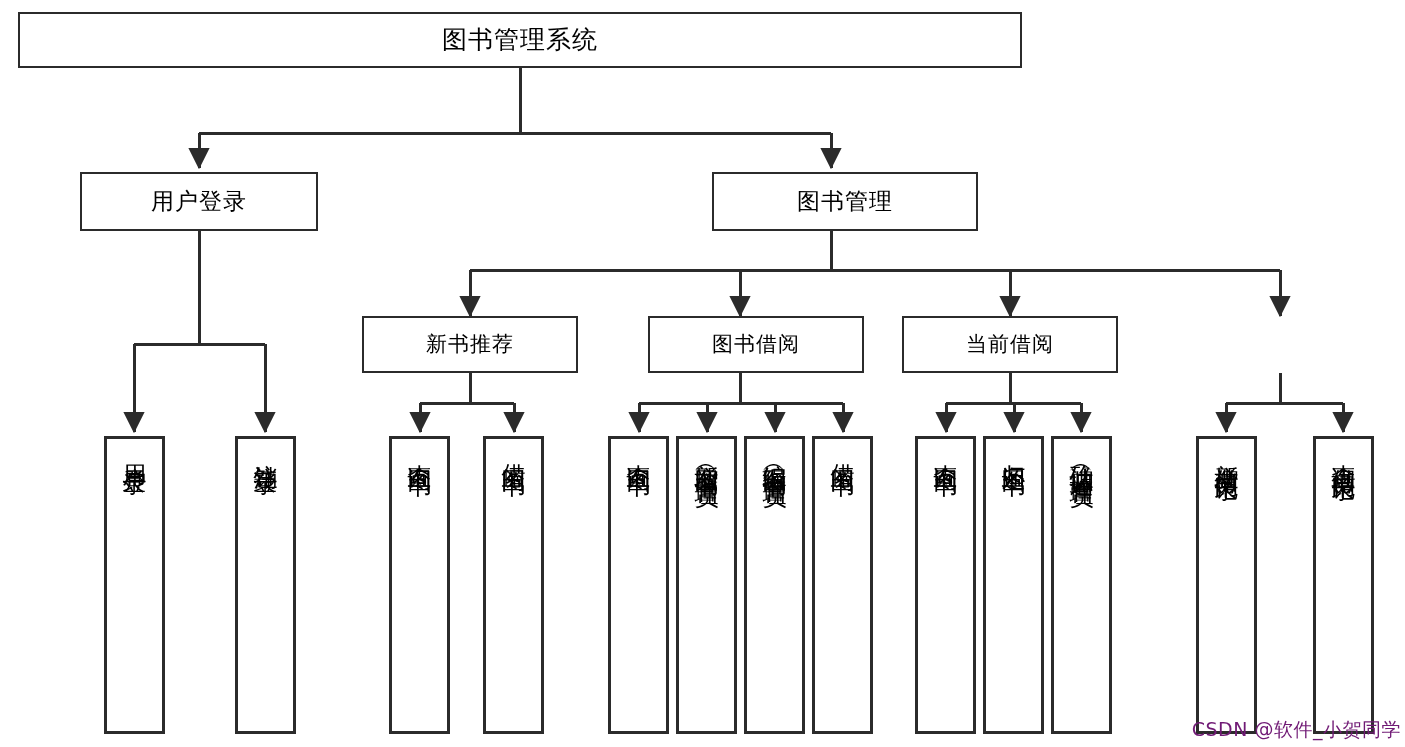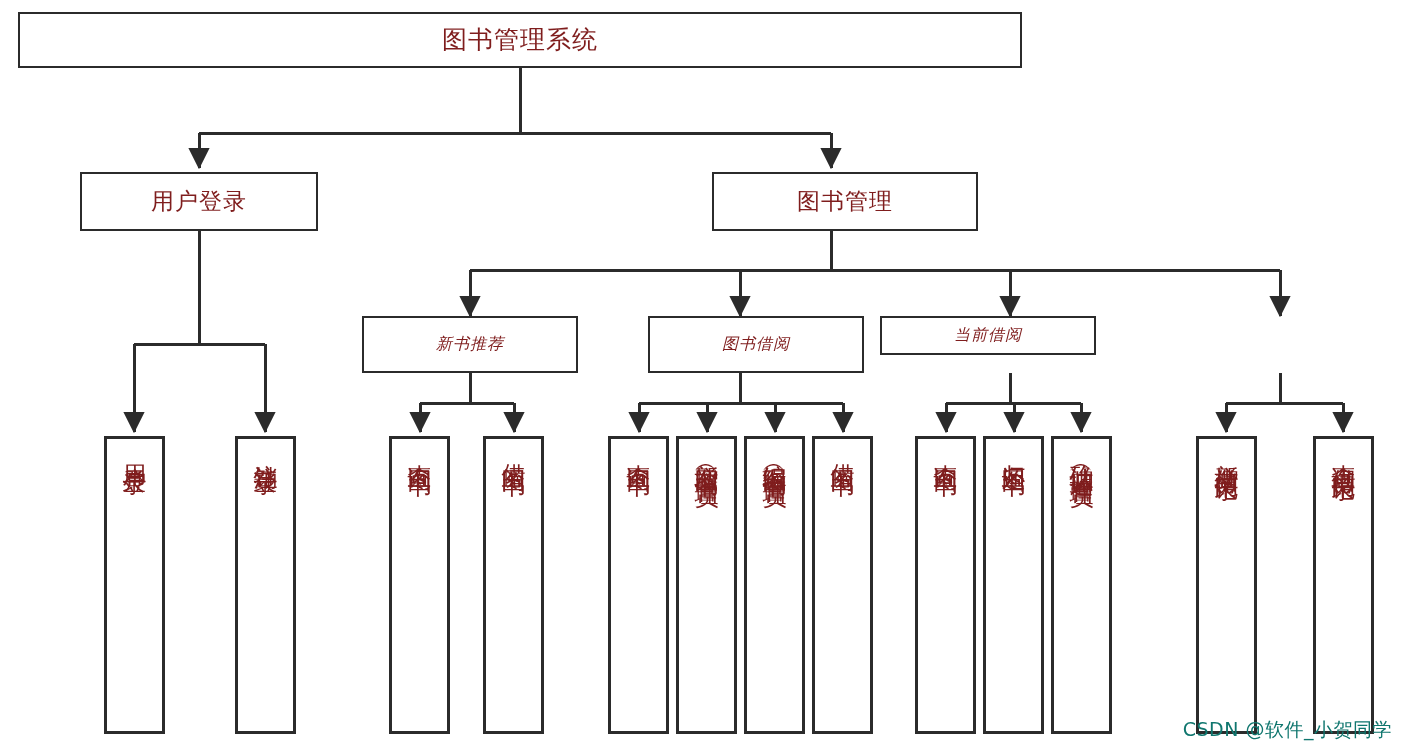--- a/index.html
+++ b/index.html
@@ -31,51 +31,51 @@
     position: absolute;
     box-sizing: border-box;
     background: #ffffff;
     border: 2px solid #2b2b2b;
     display: flex;
     align-items: center;
     justify-content: center;
     z-index: 2;
   }
   .node .label {
-    color: #7f1d1d;
+    color: #000000;
     line-height: 1.18;
     letter-spacing: 1px;
     white-space: nowrap;
   }
   .node.root .label   { font-size: 25px; }
   .node.lvl2 .label   { font-size: 23px; }
-  .node.lvl3 .label   { font-size: 16px; font-style: italic; }
+  .node.lvl3 .label   { font-size: 21px; }
 
   
   .node.leaf {
     border-width: 3px;
     align-items: flex-start;
     justify-content: center;
     padding-top: 6px;
   }
   .node.leaf .label {
     font-size: 24px;
     writing-mode: vertical-rl;
     text-orientation: upright;
     letter-spacing: 3px;
     line-height: 1;
     white-space: nowrap;
   }
   
   #watermark {
     position: absolute;
-    right: 13px;
+    right: 4px;
     bottom: 4px;
     font-size: 19px;
-    color: #0f766e;
+    color: #701a75;
     letter-spacing: 0.5px;
     z-index: 3;
     white-space: nowrap;
   }
 </style>
 </head>
 <body>
 
 <div id="canvas">
 
@@ -141,21 +141,21 @@
   <div class="node lvl2" style="left:712px; top:172px; width:266px; height:59px;">
     <span class="label">图书管理</span>
   </div>
 
   <div class="node lvl3" style="left:362px; top:316px; width:216px; height:57px;">
     <span class="label">新书推荐</span>
   </div>
   <div class="node lvl3" style="left:632px; top:316px; width:216px; height:57px;margin-left:16px;">
     <span class="label">图书借阅</span>
   </div>
-  <div class="node lvl3" style="left:880px; top:316px; width:216px; height:39px;">
+  <div class="node lvl3" style="left:902px; top:316px; width:216px; height:57px;">
     <span class="label">当前借阅</span>
   </div>
 
   <div class="node leaf" style="left:104px; top:436px; width:61px; height:298px;">
     <span class="label">用户登录</span>
   </div>
   <div class="node leaf" style="left:235px; top:436px; width:61px; height:298px;">
     <span class="label">注销登录</span>
   </div>
 

